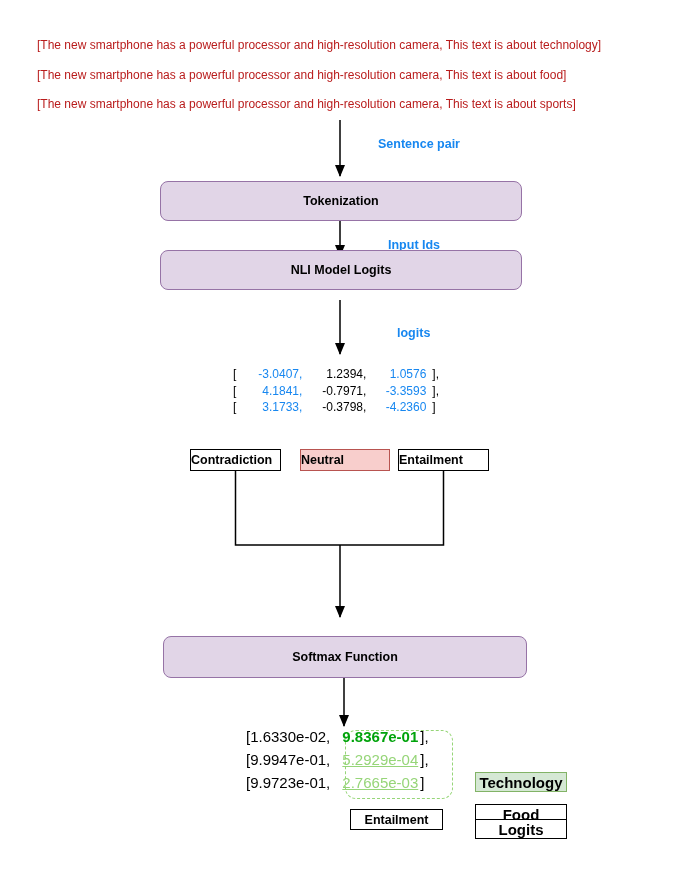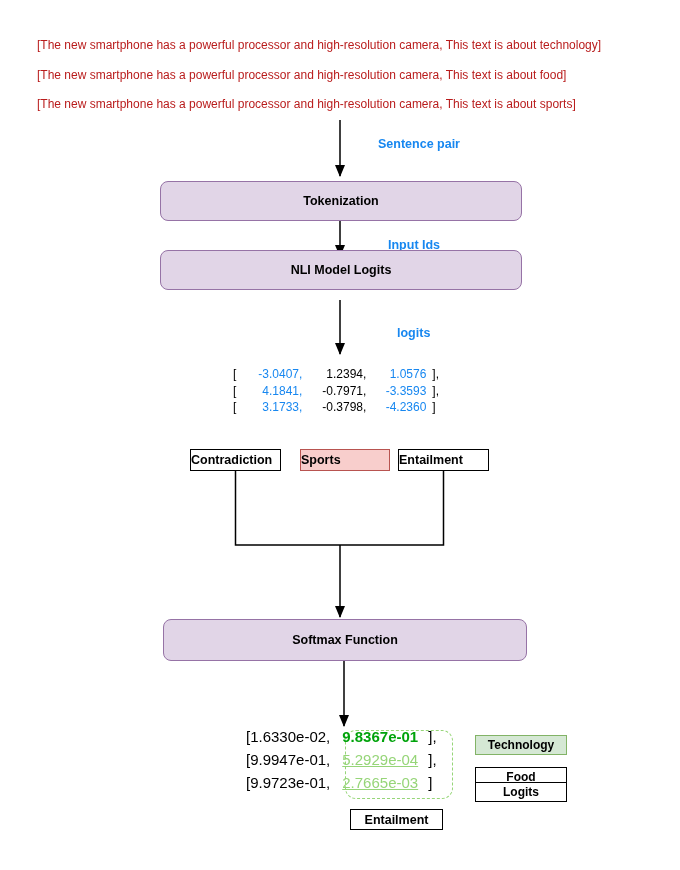--- a/index.html
+++ b/index.html
@@ -30,34 +30,34 @@
   .logits .close{margin-left:6px;}
 
   .label-box{
     position:absolute;height:22px;background:#fff;border:1.5px solid #000;
     display:flex;align-items:center;
     font-size:12.5px;font-weight:bold;box-sizing:border-box;
   }
   .label-box.pink{background:var(--pink-fill);border-color:var(--pink-border);}
 
   .softmax-mat{left:246px;top:725px;font-size:15px;line-height:23px;}
-  .softmax-mat .val{display:inline-block;width:84px;text-align:left;margin-left:12px;}
+  .softmax-mat .val{display:inline-block;width:84px;text-align:right;margin-left:4px;}
   .softmax-mat .row1 .val{color:var(--bright-green);font-weight:bold;}
   .softmax-mat .row2 .val,.softmax-mat .row3 .val{color:var(--light-green);text-decoration:underline;}
   .softmax-mat .close{margin-left:2px;}
 
   .dashed-outline{
     position:absolute;left:345px;top:730px;width:108px;height:69px;
     border:1.5px dashed var(--light-green);border-radius:11px;box-sizing:border-box;
   }
 
   .cat-box{
     position:absolute;left:475px;width:92px;height:20px;background:#fff;border:1.5px solid #000;
     display:flex;align-items:center;justify-content:center;
-    font-size:12px;font-weight:bold;box-sizing:border-box;
+    font-size:15px;font-weight:bold;box-sizing:border-box;margin-top:37px;
   }
   .cat-box.active{background:var(--green-fill);border:1px solid var(--green-border);}
 
   .result-box{
     position:absolute;left:350px;top:809px;width:93px;height:21px;background:#fff;
     border:1.5px solid #000;display:flex;align-items:center;justify-content:center;
     font-size:12.5px;font-weight:bold;box-sizing:border-box;
   }
 </style>
 </head>
@@ -102,27 +102,27 @@
   <div class="matrix logits">
     <div><span>[</span><span class="num w1 blue">-3.0407,</span><span class="num w2">1.2394,</span><span class="num w3 blue">1.0576</span><span class="close">],</span></div>
     <div><span>[</span><span class="num w1 blue">4.1841,</span><span class="num w2">-0.7971,</span><span class="num w3 blue">-3.3593</span><span class="close">],</span></div>
     <div><span>[</span><span class="num w1 blue">3.1733,</span><span class="num w2">-0.3798,</span><span class="num w3 blue">-4.2360</span><span class="close">]</span></div>
   </div>
 
   <div class="label-box" style="left:190px;top:449px;width:91px;">
     <span>Contradiction</span>
   </div>
   <div class="label-box pink" style="left:300px;top:449px;width:90px;">
-    <span>Sports</span>
+    <span>Neutral</span>
   </div>
   <div class="label-box" style="left:398px;top:449px;width:91px;">
     <span>Entailment</span>
   </div>
 
-  <div class="flow-box" style="left:163px;top:619px;width:362px;height:40px;">
+  <div class="flow-box" style="left:163px;top:636px;width:362px;height:40px;">
     <span>Softmax Function</span>
   </div>
 
   <div class="dashed-outline"></div>
 
   <div class="matrix softmax-mat">
     <div class="row1"><span>[1.6330e-02,</span><span class="val">9.8367e-01</span><span class="close">],</span></div>
     <div class="row2"><span>[9.9947e-01,</span><span class="val">5.2929e-04</span><span class="close">],</span></div>
     <div class="row3"><span>[9.9723e-01,</span><span class="val">2.7665e-03</span><span class="close">]</span></div>
   </div>

